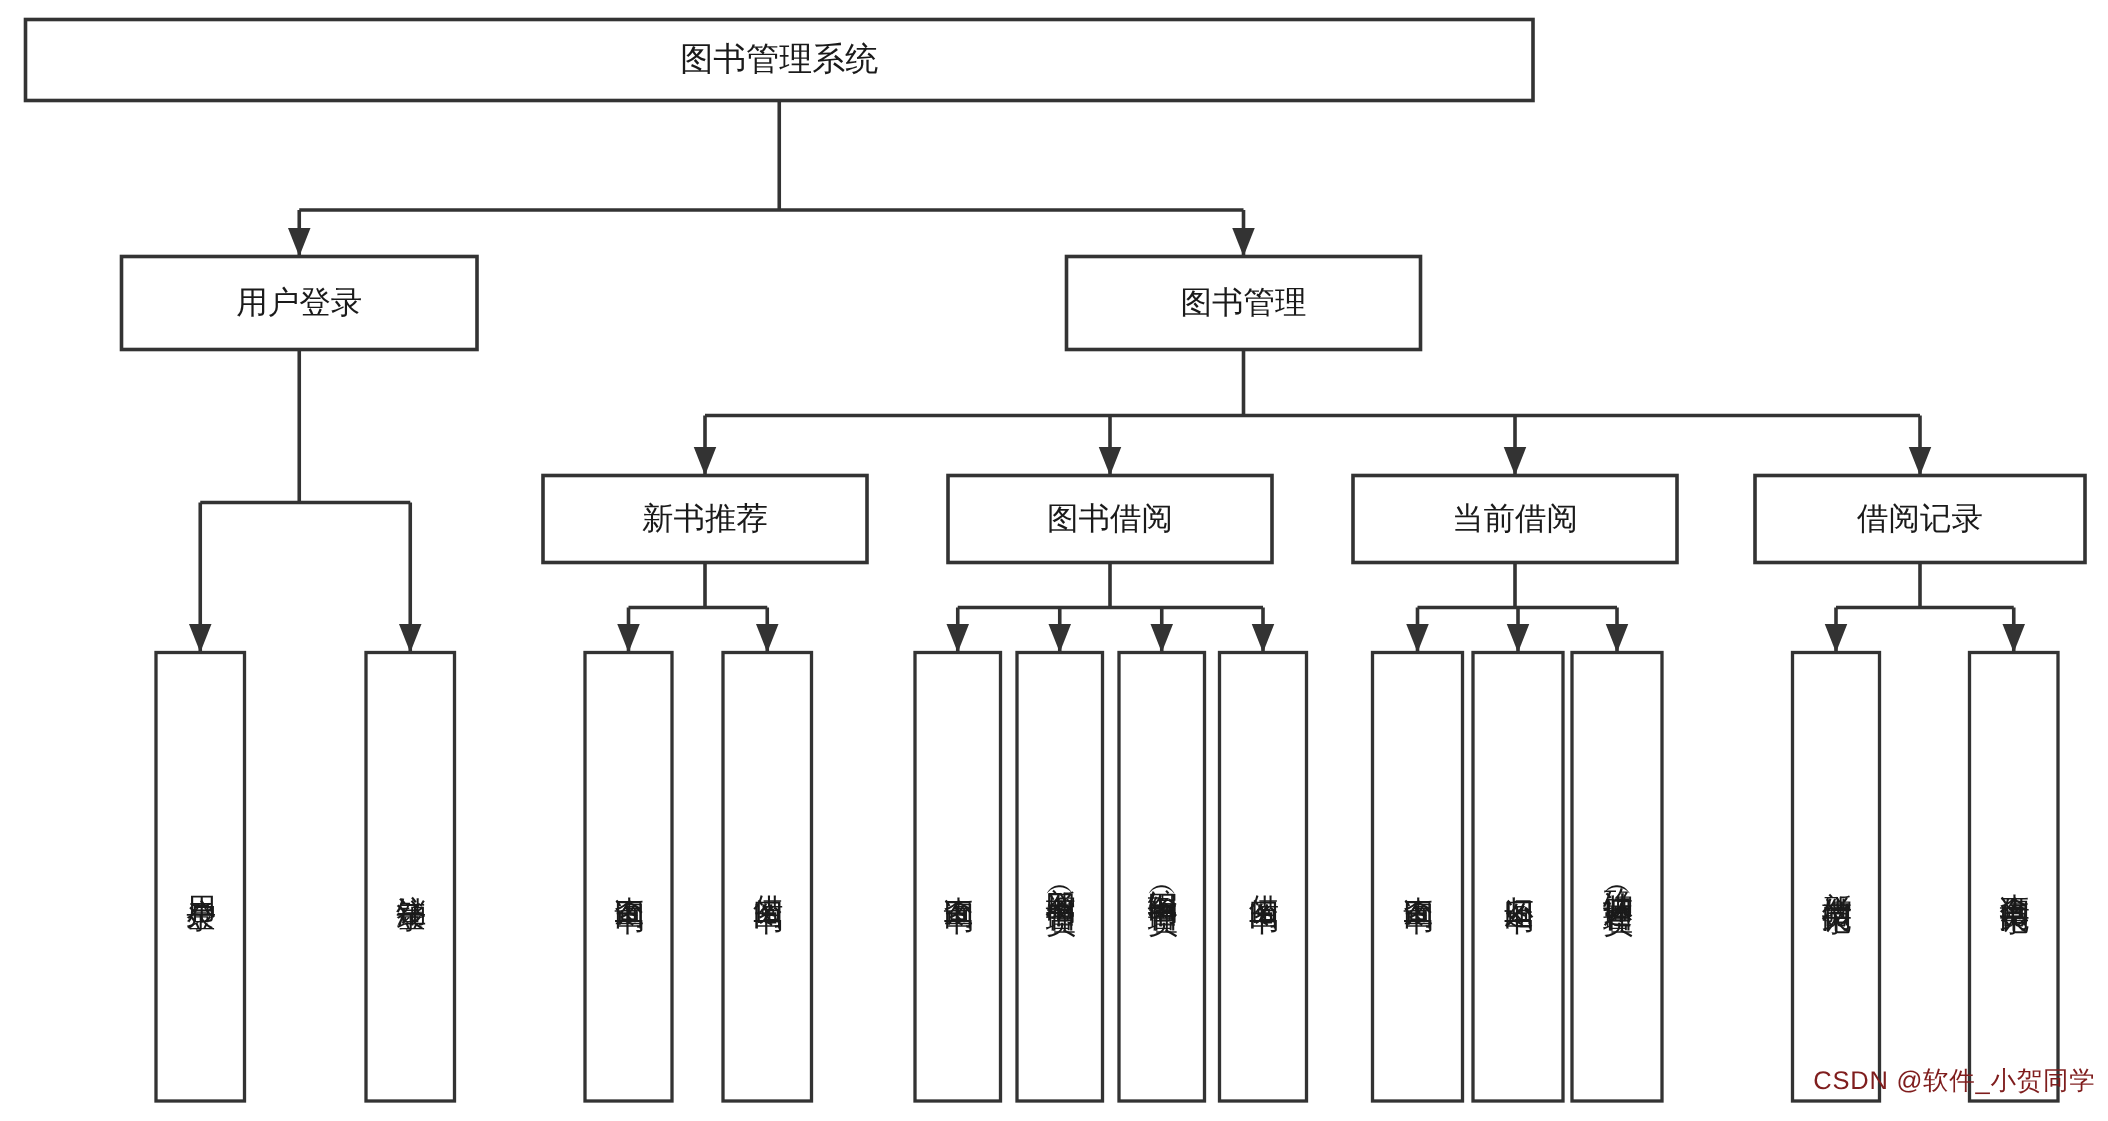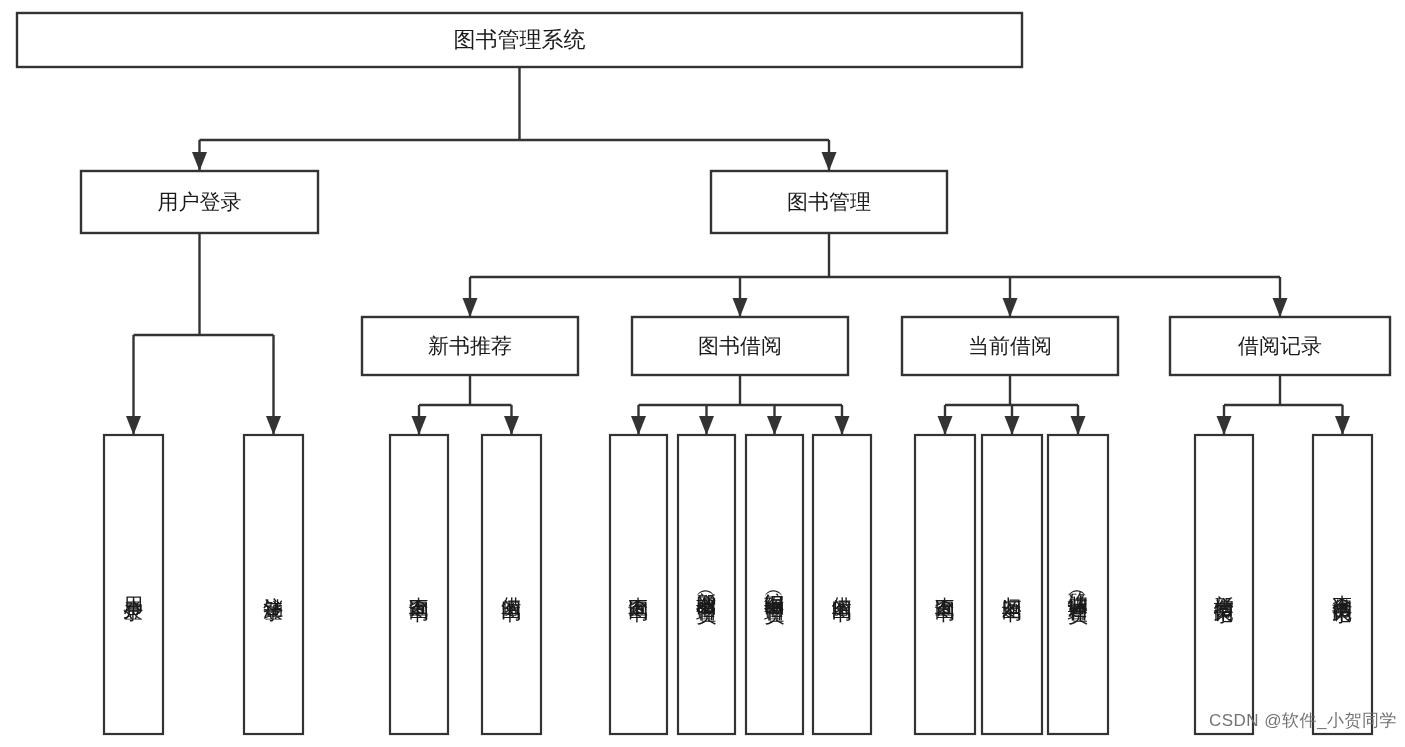--- a/index.html
+++ b/index.html
@@ -78,21 +78,21 @@
     color: #1a1a1a;
     white-space: nowrap;
     text-align: center;
   }
   .watermark {
     position: absolute;
     right: 8px;
     bottom: 6px;
     font-family: "Liberation Sans", "DejaVu Sans", sans-serif;
     font-size: 17px;
-    color: #737373;
+    color: #7f1d1d;
     letter-spacing: 0.5px;
     user-select: none;
   }
 </style>
 </head>
 <body>
 
 <div id="diagram-root">
   <svg id="tree-svg" viewBox="0 0 1405 747" xmlns="http://www.w3.org/2000/svg">
     <g id="edges-layer">

